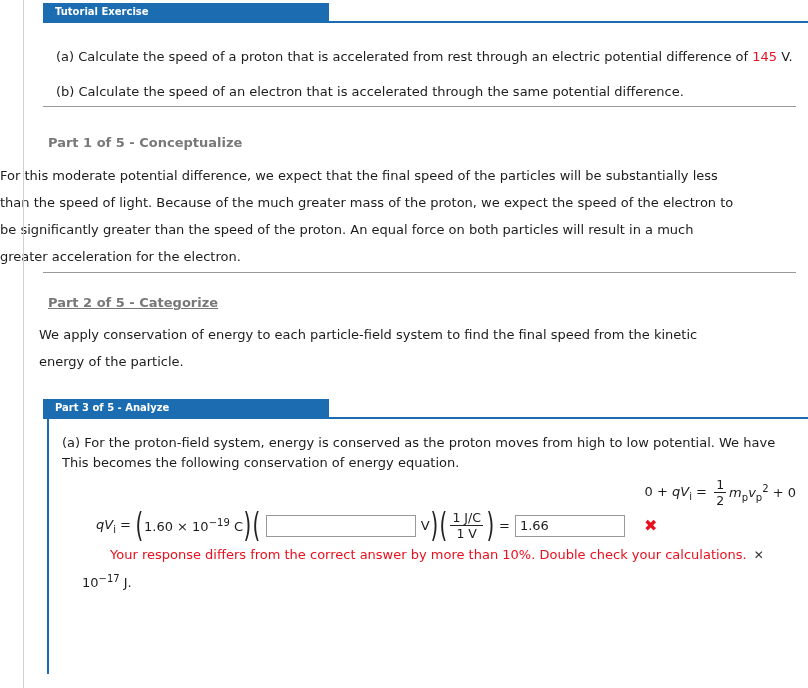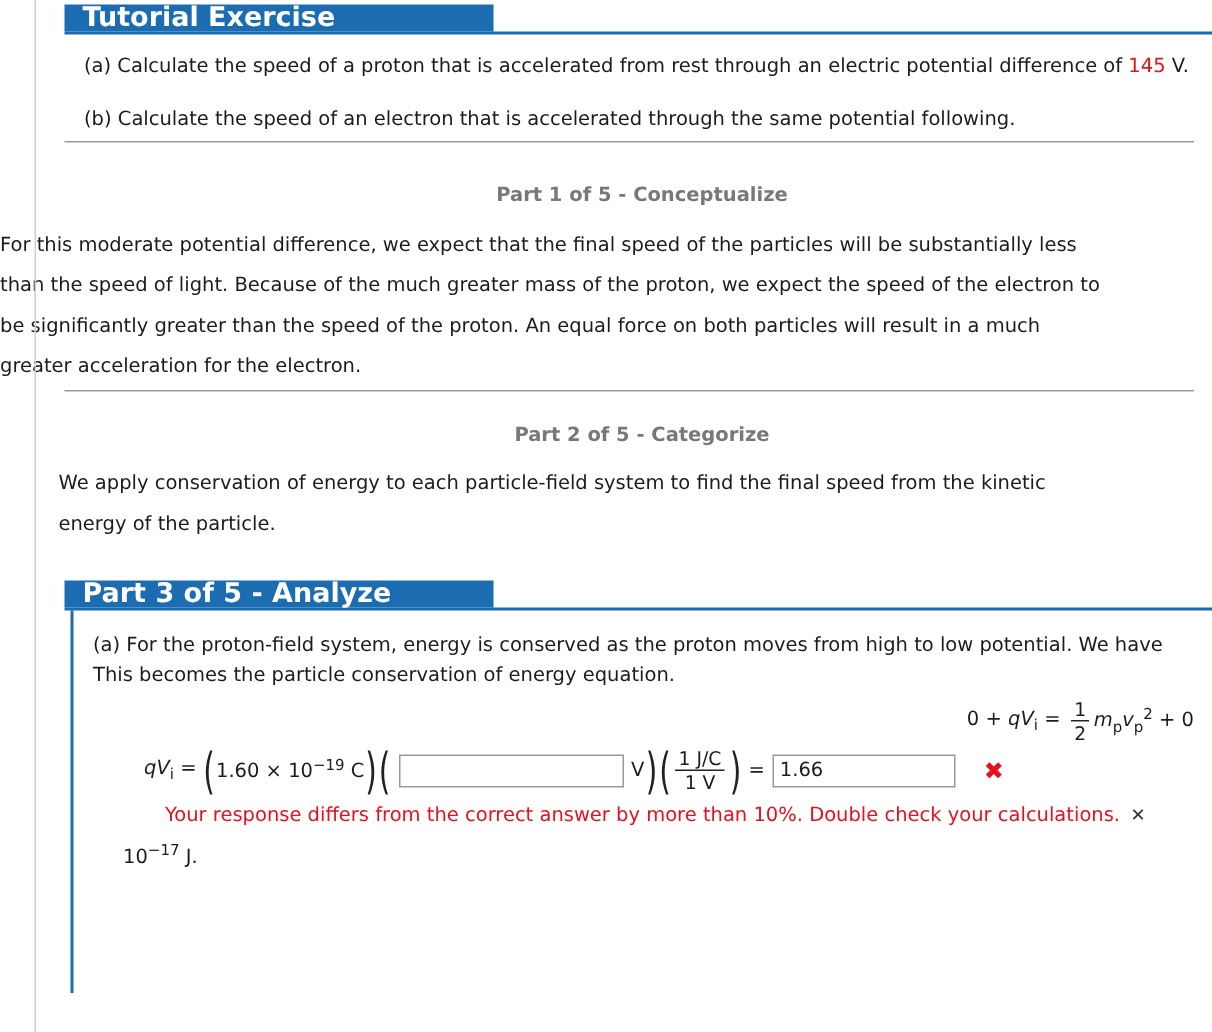--- a/index.html
+++ b/index.html
@@ -9,34 +9,34 @@
   html,body{margin:0;padding:0;}
   body{
     width:808px;height:688px;position:relative;overflow:hidden;background:#fff;
     font-family:"DejaVu Sans","Liberation Sans",sans-serif;font-size:13px;color:#1c1c1c;
   }
   .left-rule{position:absolute;left:23px;top:0;height:688px;width:1px;background:#d0d0d0;}
   .page{padding-top:3px;}
   
   .hdr{margin-left:43px;border-bottom:2px solid var(--blue);}
   .tab{
-    background:var(--blue);color:#fff;font-weight:bold;font-size:18px;
+    background:var(--blue);color:#fff;font-weight:bold;font-size:10px;
     height:18px;line-height:18px;width:286px;padding-left:12px;
   }
   
   .content{margin-left:56px;width:740px;}
   .para{margin:0;line-height:27px;}
-  .qa{margin-top:8px;}
+  .qa{margin-top:20px;}
   .qb{margin-top:8px;}
   .red{color:var(--red);}
   .divider{border:none;border-top:1px solid var(--divider);margin:1px 12px 0 43px;height:0;}
   .hr1{margin-top:1px;}
   .hr2{margin-top:2px;}
-  .part-heading{font-size:13px;font-weight:bold;color:var(--gray);margin:28px 0 0 48px;line-height:16px;text-align:center;}
-  .h2x{margin-top:22px;}
+  .part-heading{font-size:13px;font-weight:bold;color:var(--gray);margin:28px 0 0 48px;line-height:16px;}
+  .h2x{margin-top:22px;text-decoration:underline;}
   .pbody{margin-top:11px;}
   .pbody2{margin-top:10px;padding-left:39px;}
   .p3hdr{margin-top:24px;}
   .p3body{
     margin-left:47px;border-left:2px solid var(--blue);
     padding:14px 16px 8px 13px;min-height:255px;width:765px;
   }
   .p3body .tpara{margin:0;line-height:20px;}
   .m-becomes{margin-top:8px;}
   .m-pe{margin-top:10px;}
@@ -53,42 +53,42 @@
   .frac .den{padding:0 2px;}
   .tparen{
     display:inline-block;font-size:33px;font-weight:normal;color:#222;
     line-height:30px;transform:scaleX(0.6);margin:0 -2px;
   }
   .input-box{
     height:22px;border:1px solid #999;background:#fff;margin:0 5px;
     font-family:"DejaVu Sans","Liberation Sans",sans-serif;font-size:13px;padding:1px 4px;color:#1c1c1c;
   }
   .in1{width:150px;}
-  .in2{width:122px;}
+  .in2{width:110px;}
   .xmark{color:var(--red);font-size:16px;font-weight:bold;margin-left:14px;line-height:16px;}
   .warning{color:var(--red);margin:5px 0 0 48px;line-height:18px;}
   .dismiss{color:#333;font-size:12px;margin-left:7px;cursor:pointer;}
   .tail{margin:5px 0 0 20px;line-height:20px;}
 </style>
 </head>
 <body>
 
 <div class="left-rule"></div>
 
 <div class="page">
 
   <div class="hdr">
     <div class="tab">
       <span>Tutorial Exercise</span>
     </div>
   </div>
 
   <div class="content">
     <p class="para qa"><span>(a) Calculate the speed of a proton that is accelerated from rest through an electric potential difference of</span> <span class="red">145</span> <span>V.</span></p>
-    <p class="para qb">(b) Calculate the speed of an electron that is accelerated through the same potential following.</p>
+    <p class="para qb">(b) Calculate the speed of an electron that is accelerated through the same potential difference.</p>
   </div>
 
   <hr class="divider hr1">
 
   <section>
     <h2 class="part-heading">Part 1 of 5 - Conceptualize</h2>
     <p class="para content pbody">For this moderate potential difference, we expect that the final speed of the particles will be substantially less than the speed of light. Because of the much greater mass of the proton, we expect the speed of the electron to be significantly greater than the speed of the proton. An equal force on both particles will result in a much greater acceleration for the electron.</p>
   </section>
 
   <hr class="divider hr2">
@@ -102,21 +102,21 @@
     <div class="hdr p3hdr">
       <div class="tab">
         <span>Part 3 of 5 - Analyze</span>
       </div>
     </div>
 
     <div class="p3body">
       <p class="tpara">(a) For the proton-field system, energy is conserved as the proton moves from high to low potential. We have</p>
 
 
-      <p class="tpara m-becomes">This becomes the particle conservation of energy equation.</p>
+      <p class="tpara m-becomes">This becomes the following conservation of energy equation.</p>
 
       <div class="flexeq eq2">
         <span class="run"><span>0 + </span><i>q</i><i>V</i><sub>i</sub><span> = </span></span>
         <span class="frac">
             <span class="num">1</span>
             <span class="den">2</span>
           </span>
         <span class="run"><i>m</i><sub>p</sub><i>v</i><sub>p</sub><sup>2</sup><span> + 0</span></span>
       </div>
 

